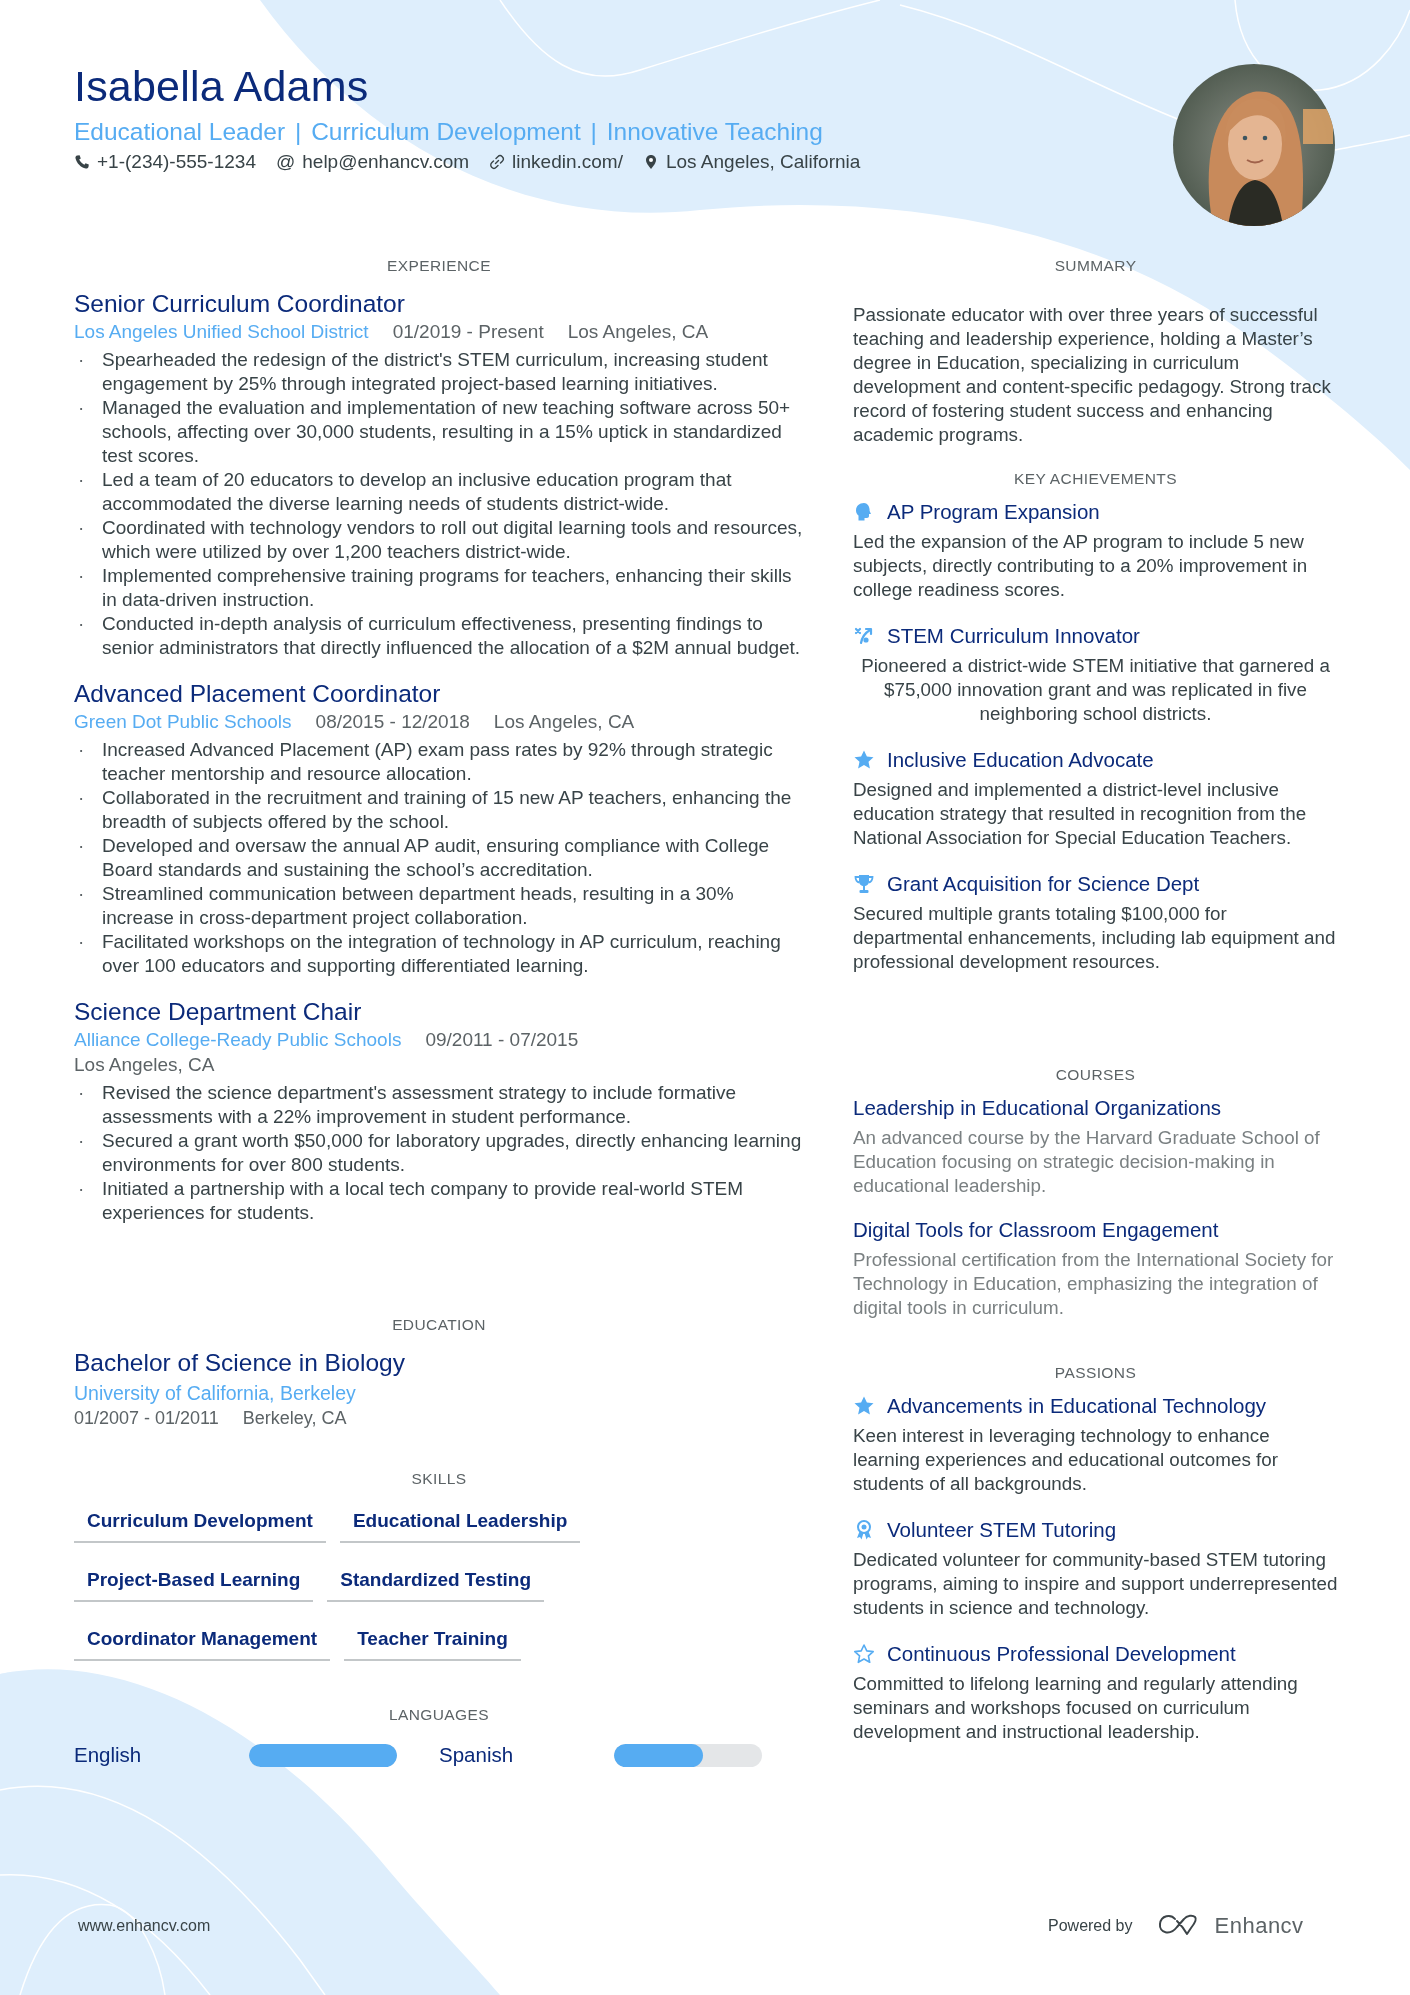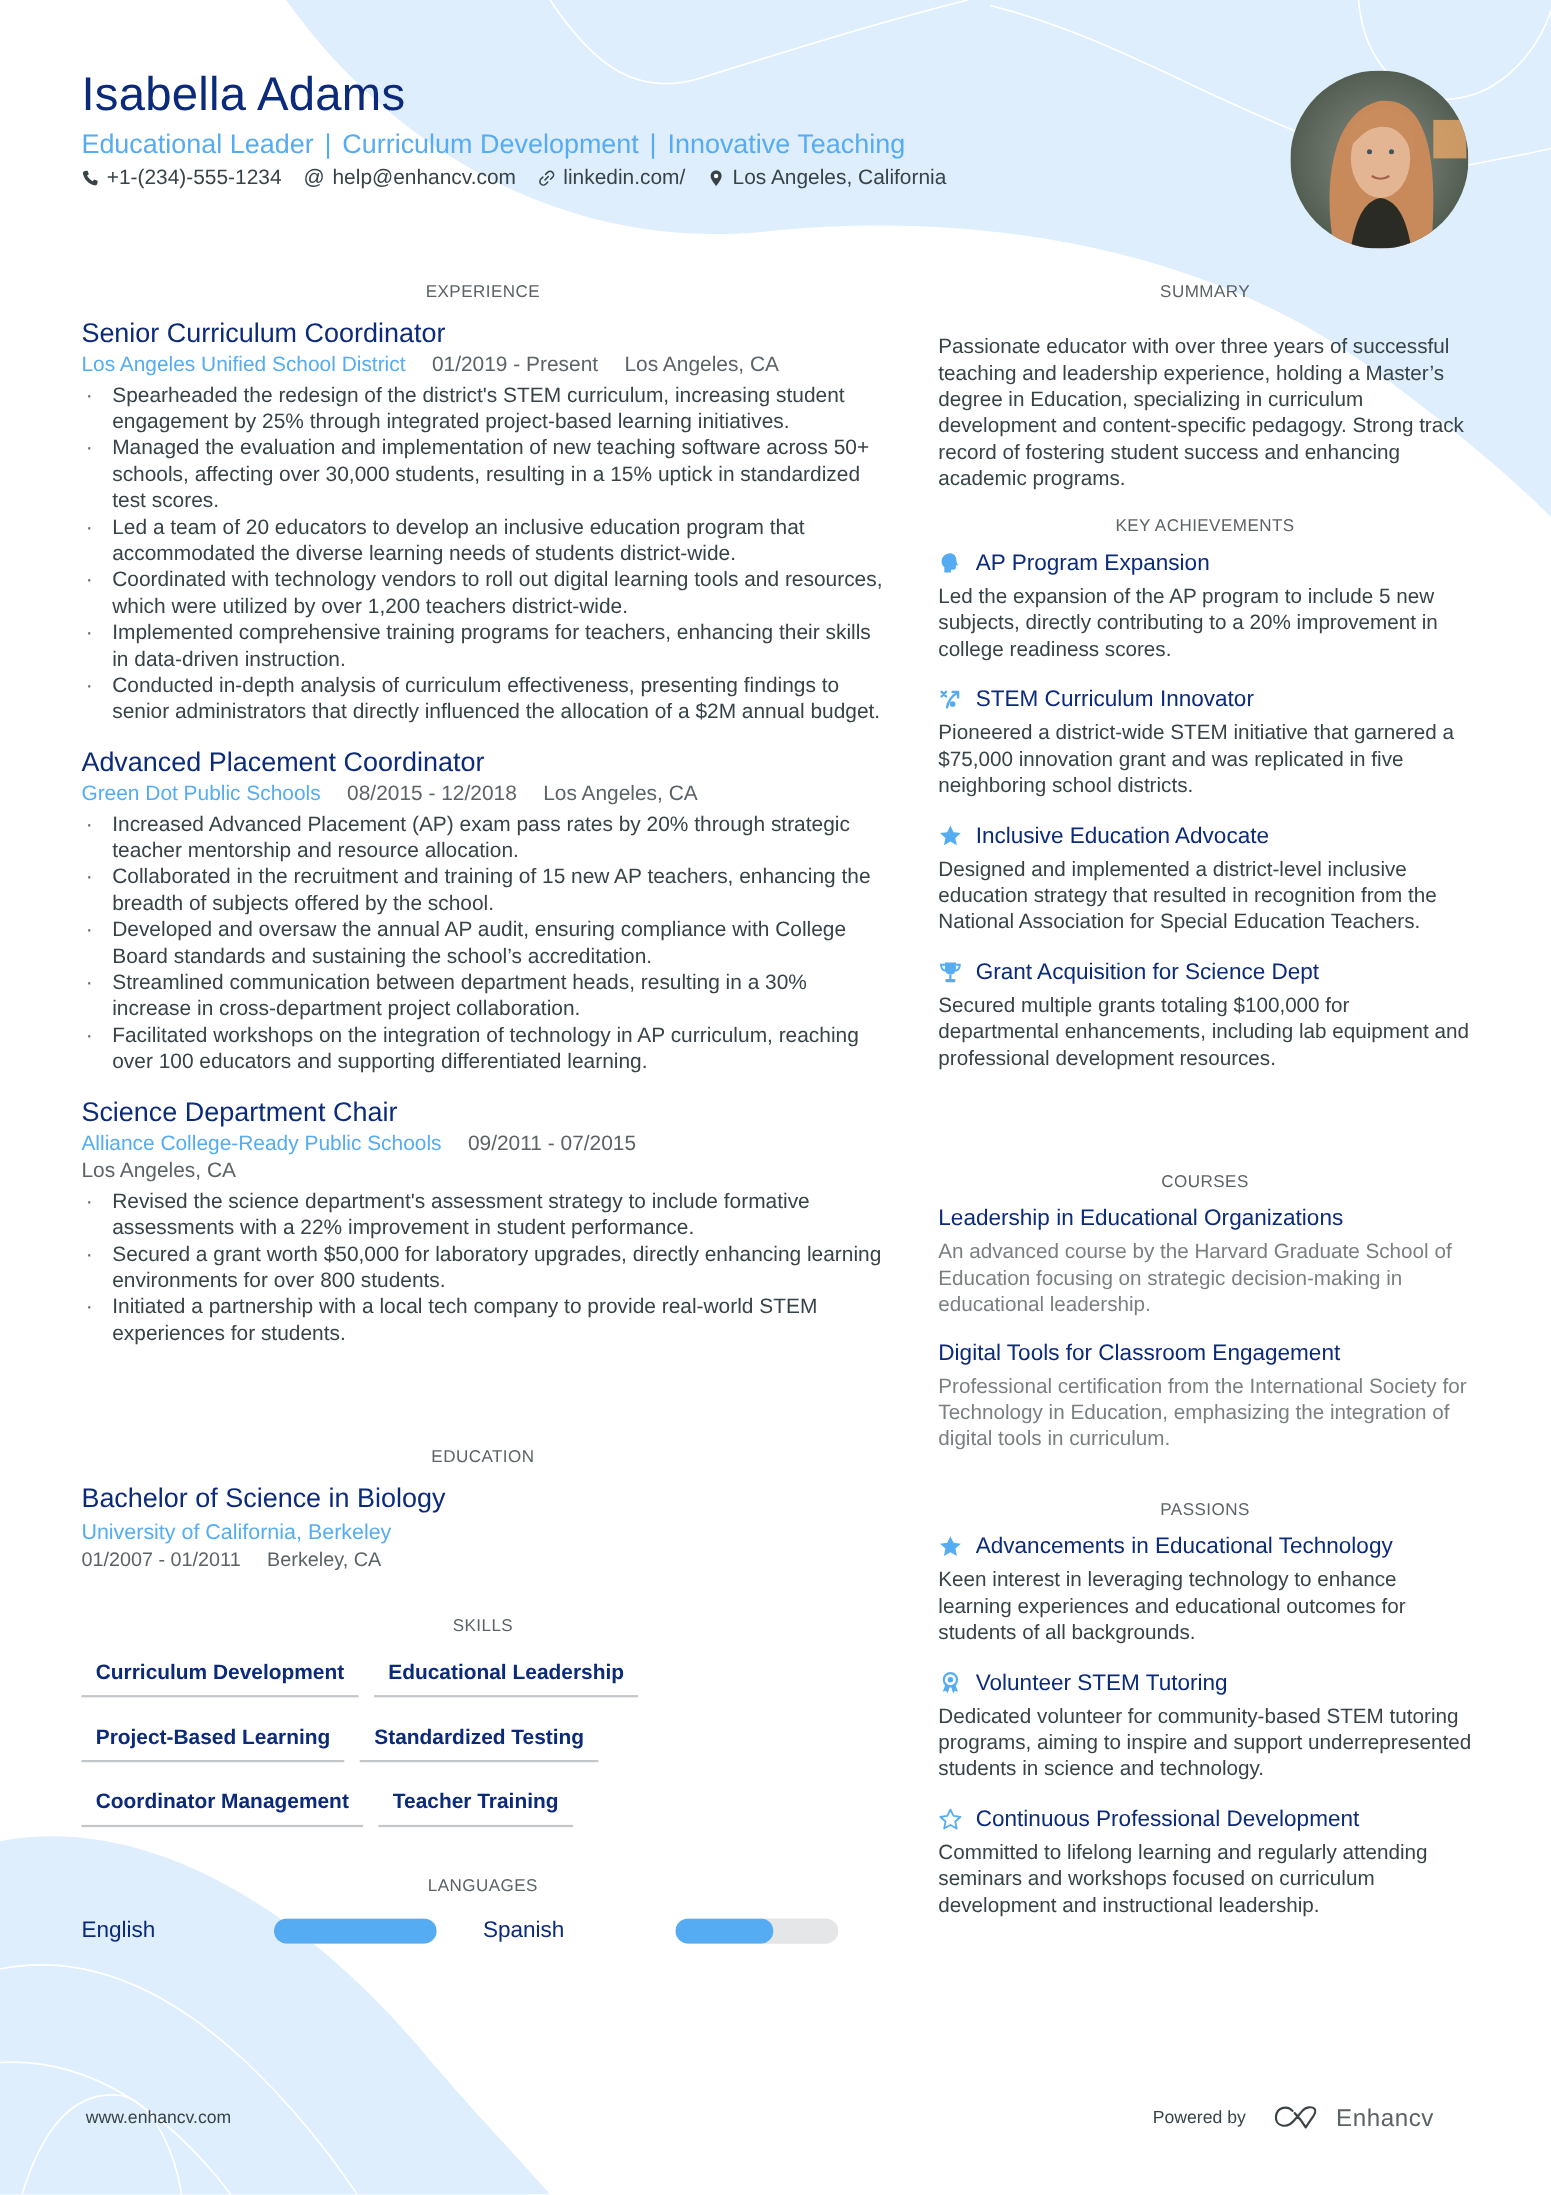--- a/index.html
+++ b/index.html
@@ -142,21 +142,21 @@
   </div>
 
   <div style="margin-top:19px;">
     <div class="job-title">Advanced Placement Coordinator</div>
     <div class="job-meta">
       <span class="job-company">Green Dot Public Schools</span>
       <span class="job-date">08/2015 - 12/2018</span>
       <span class="job-loc">Los Angeles, CA</span>
     </div>
     <ul class="bullets">
-      <li>Increased Advanced Placement (AP) exam pass rates by 20% through strategic teacher mentorship and resource allocation.</li>
+      <li>Increased Advanced Placement (AP) exam pass rates by 92% through strategic teacher mentorship and resource allocation.</li>
       <li>Collaborated in the recruitment and training of 15 new AP teachers, enhancing the breadth of subjects offered by the school.</li>
       <li>Developed and oversaw the annual AP audit, ensuring compliance with College Board standards and sustaining the school’s accreditation.</li>
       <li>Streamlined communication between department heads, resulting in a 30% increase in cross-department project collaboration.</li>
       <li>Facilitated workshops on the integration of technology in AP curriculum, reaching over 100 educators and supporting differentiated learning.</li>
     </ul>
   </div>
 
   <div style="margin-top:19px;">
     <div class="job-title">Science Department Chair</div>
     <div class="job-meta">
@@ -224,21 +224,21 @@
   <div style="margin-top:10px;">
     <div class="ach-title">
       <svg viewBox="0 0 22 22">
           <path d="M11 2 C6 2 3 5.5 3 9.5 C3 12 4.2 13.6 5.5 14.6 L5.5 19.5 L11.5 19.5 L11.5 17 L14 17 C15.2 17 16 16.2 16 15 L16 13 L18 13 L16.6 10 C16.8 5.5 14.5 2 11 2 Z" fill="#56acf2"></path>
         </svg>
       <span>AP Program Expansion</span>
     </div>
     <div class="ach-desc">Led the expansion of the AP program to include 5 new subjects, directly contributing to a 20% improvement in college readiness scores.</div>
   </div>
 
-  <div style="margin-top:20px;">
+  <div style="margin-top:20px;text-align:center;">
     <div class="ach-title">
       <svg viewBox="0 0 22 22">
           <path d="M3 4 L7 8 M7 4 L3 8" stroke="#56acf2" stroke-width="2.2" stroke-linecap="round"></path>
           <path d="M8 18 C 9 12, 12 8, 17 5" stroke="#56acf2" stroke-width="2.2" fill="none" stroke-linecap="round"></path>
           <path d="M13 4 L18 4 L18 9" stroke="#56acf2" stroke-width="2.2" fill="none" stroke-linecap="round" stroke-linejoin="round"></path>
           <circle cx="13" cy="15" r="2.6" fill="#56acf2"></circle>
         </svg>
       <span>STEM Curriculum Innovator</span>
     </div>
     <div class="ach-desc">Pioneered a district-wide STEM initiative that garnered a $75,000 innovation grant and was replicated in five neighboring school districts.</div>

